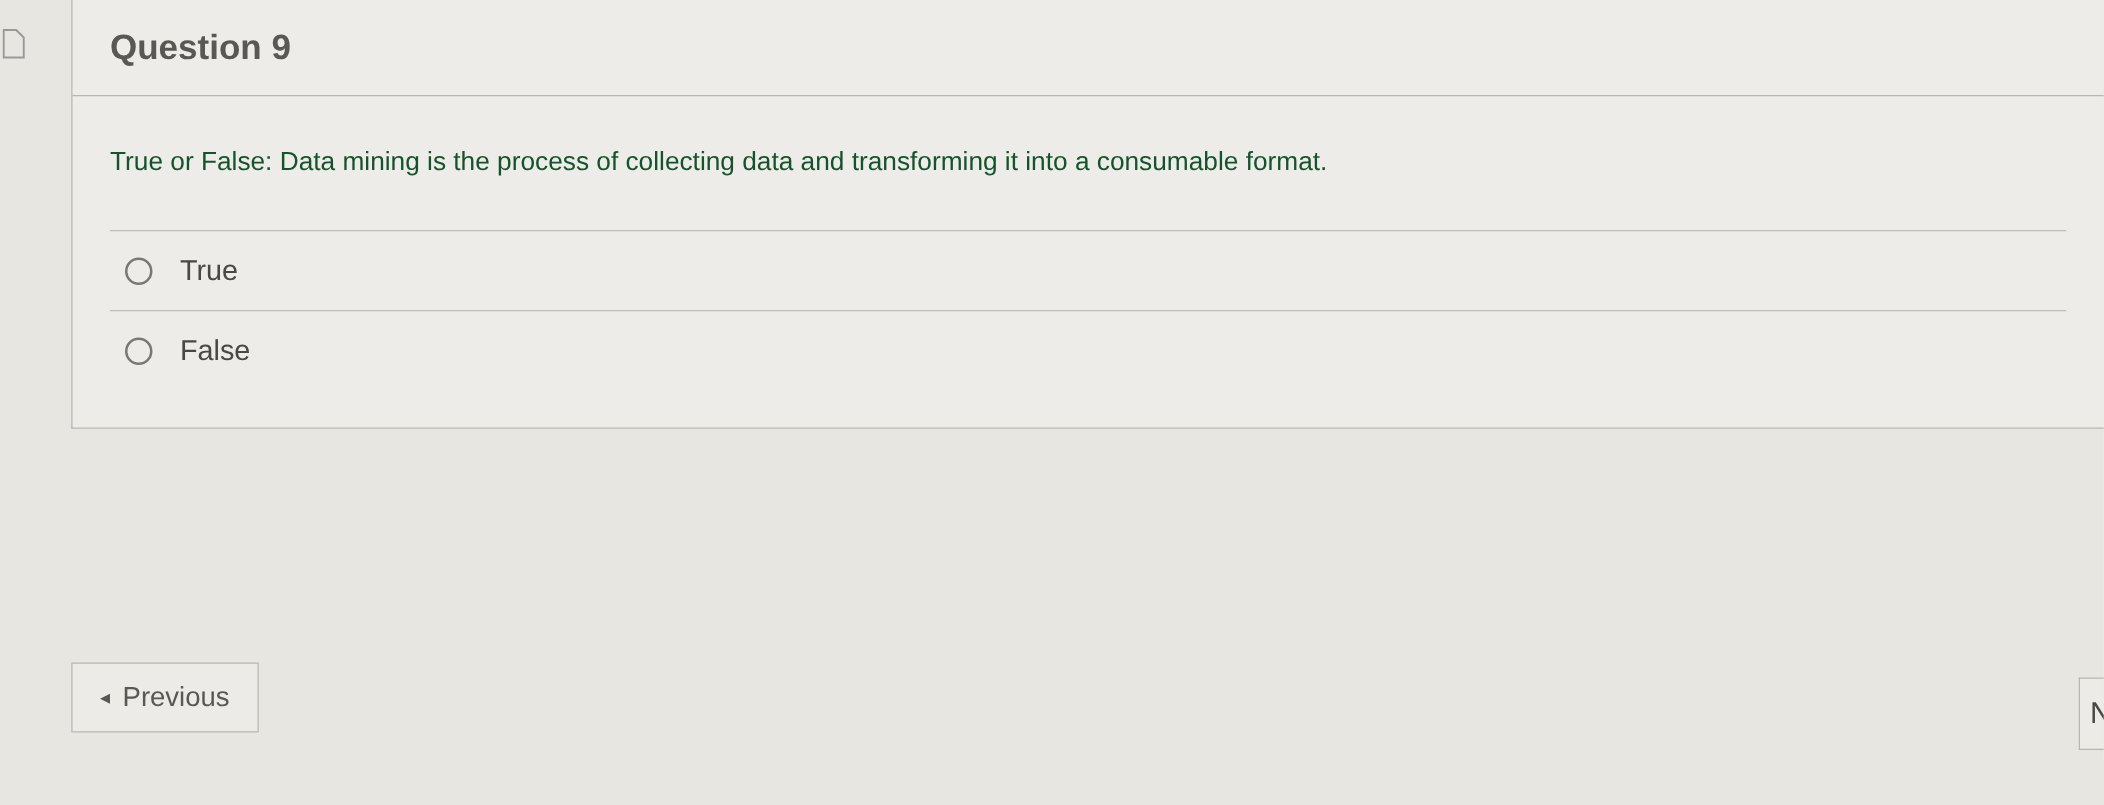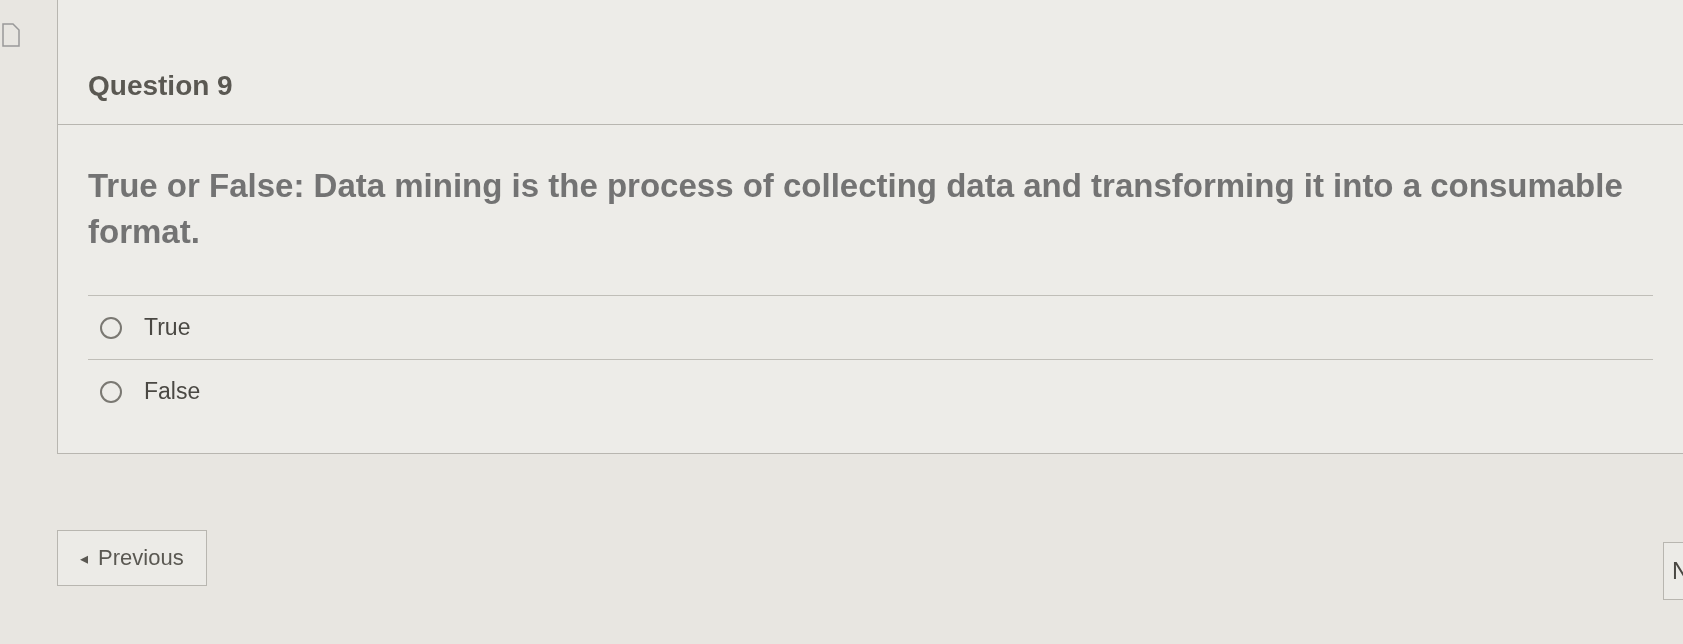--- a/index.html
+++ b/index.html
@@ -32,36 +32,34 @@
       top: 0;
       right: 0;
       background: #edece8;
       border: 1px solid #b8b6b0;
       border-right: none;
       border-top: none;
     }
     .question-header {
       padding: 22px 30px;
       border-bottom: 1px solid #b8b6b0;
-      margin-top: 48px;
     }
     .question-title {
       font-size: 28px;
       font-weight: 700;
       color: #5a5852;
     }
     .question-body {
       padding: 38px 30px 30px 30px;
     }
     .question-prompt {
-      font-size: 33px;
-      color: #737373;
+      font-size: 21px;
+      color: #14532d;
       margin-bottom: 40px;
       line-height: 1.4;
-      font-weight: bold;
     }
     .options {
       border-top: 1px solid #c0beb8;
     }
     .option-row {
       display: flex;
       align-items: center;
       padding: 18px 12px;
       border-bottom: 1px solid #c0beb8;
       cursor: pointer;

